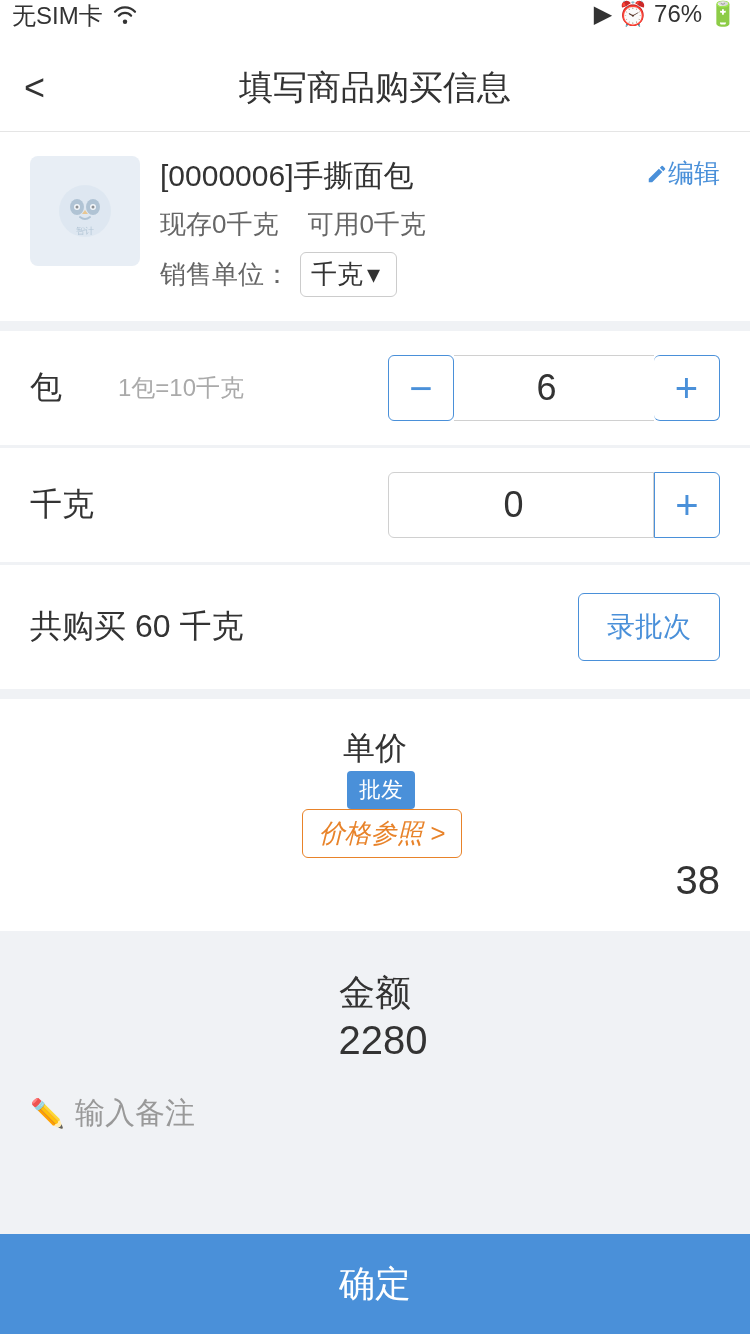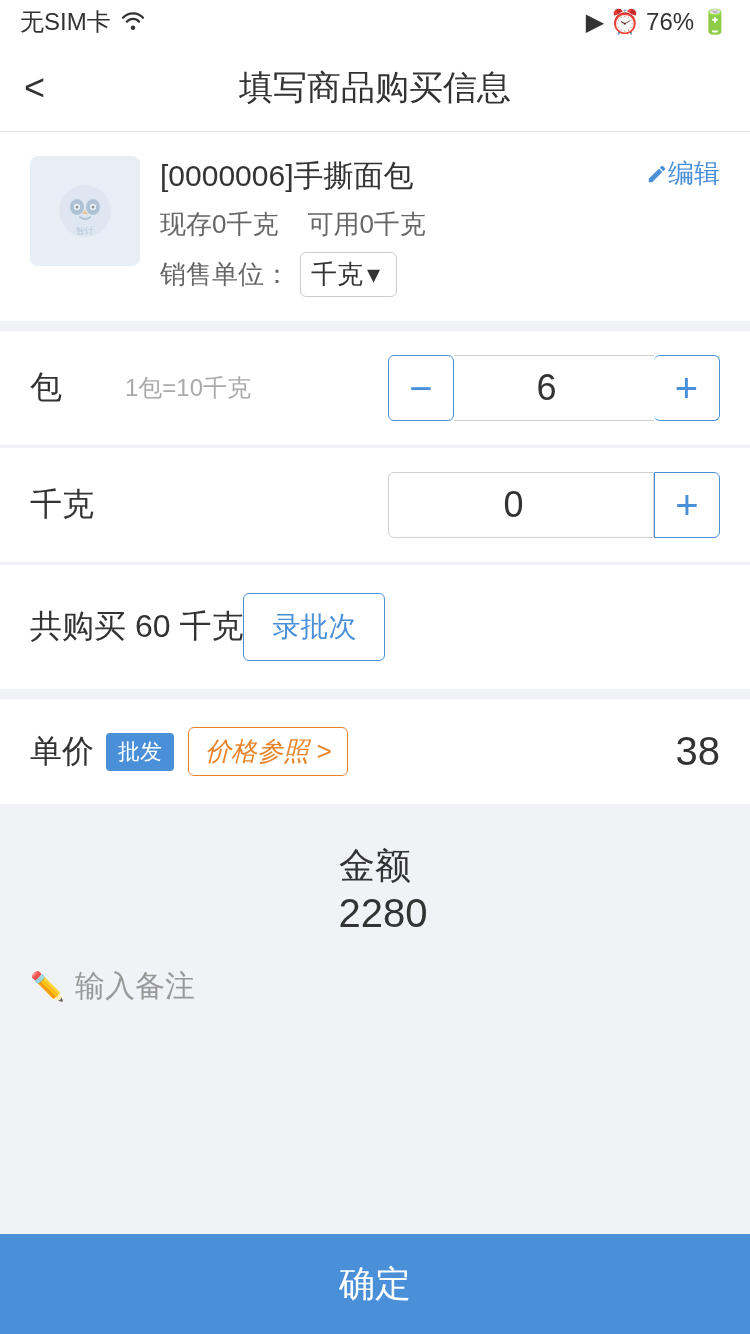--- a/index.html
+++ b/index.html
@@ -12,23 +12,23 @@
       font-size: 28px;
       color: #333;
     }
 
     
     .status-bar {
       width: 750px;
       height: 44px;
       background: #fff;
       display: flex;
-      align-items: center;
+      align-items: flex-start;
       justify-content: space-between;
-      padding: 0 20px;
+      padding: 0 12px;
       font-size: 24px;
       color: #333;
     }
     .status-left {
       display: flex;
       align-items: center;
       gap: 8px;
     }
     .status-center {
       font-size: 28px;
@@ -151,21 +151,21 @@
       min-height: 90px;
     }
     .form-label {
       font-size: 32px;
       color: #333;
       min-width: 80px;
     }
     .form-sublabel {
       font-size: 24px;
       color: #aaa;
-      margin-left: 15px;
+      margin-left: 8px;
       flex: 1;
     }
     .quantity-control {
       display: flex;
       align-items: center;
       gap: 0;
       margin-left: auto;
     }
     .qty-btn {
       width: 66px;
@@ -204,20 +204,21 @@
       color: #333;
       background: #fff;
       border-radius: 6px 0 0 6px;
     }
 
     
     .total-row {
       background: #fff;
       display: flex;
       align-items: center;
+      justify-content: space-between;
       padding: 28px 30px;
       border-bottom: 10px solid #f0f2f5;
     }
     .total-label {
       font-size: 32px;
       color: #333;
     }
     .record-batch-btn {
       border: 1.5px solid #4a90d9;
       color: #4a90d9;
@@ -228,20 +229,21 @@
       cursor: pointer;
     }
 
     
     .price-section {
       background: #fff;
       padding: 28px 30px;
       display: flex;
       align-items: center;
       border-bottom: 10px solid #f0f2f5;
+      flex-direction: column;
     }
     .price-label {
       font-size: 32px;
       color: #333;
     }
     .price-type-badge {
       background: #4a90d9;
       color: #fff;
       font-size: 22px;
       padding: 4px 12px;

